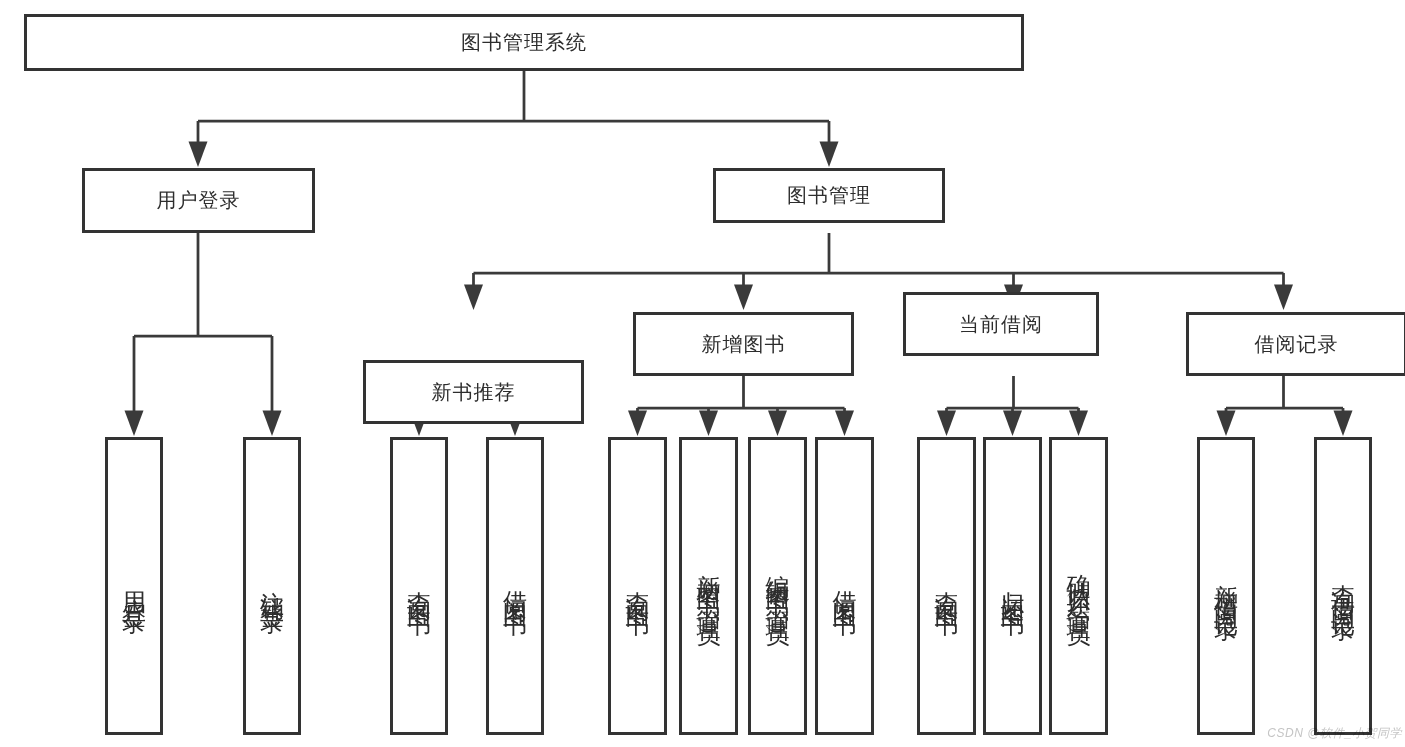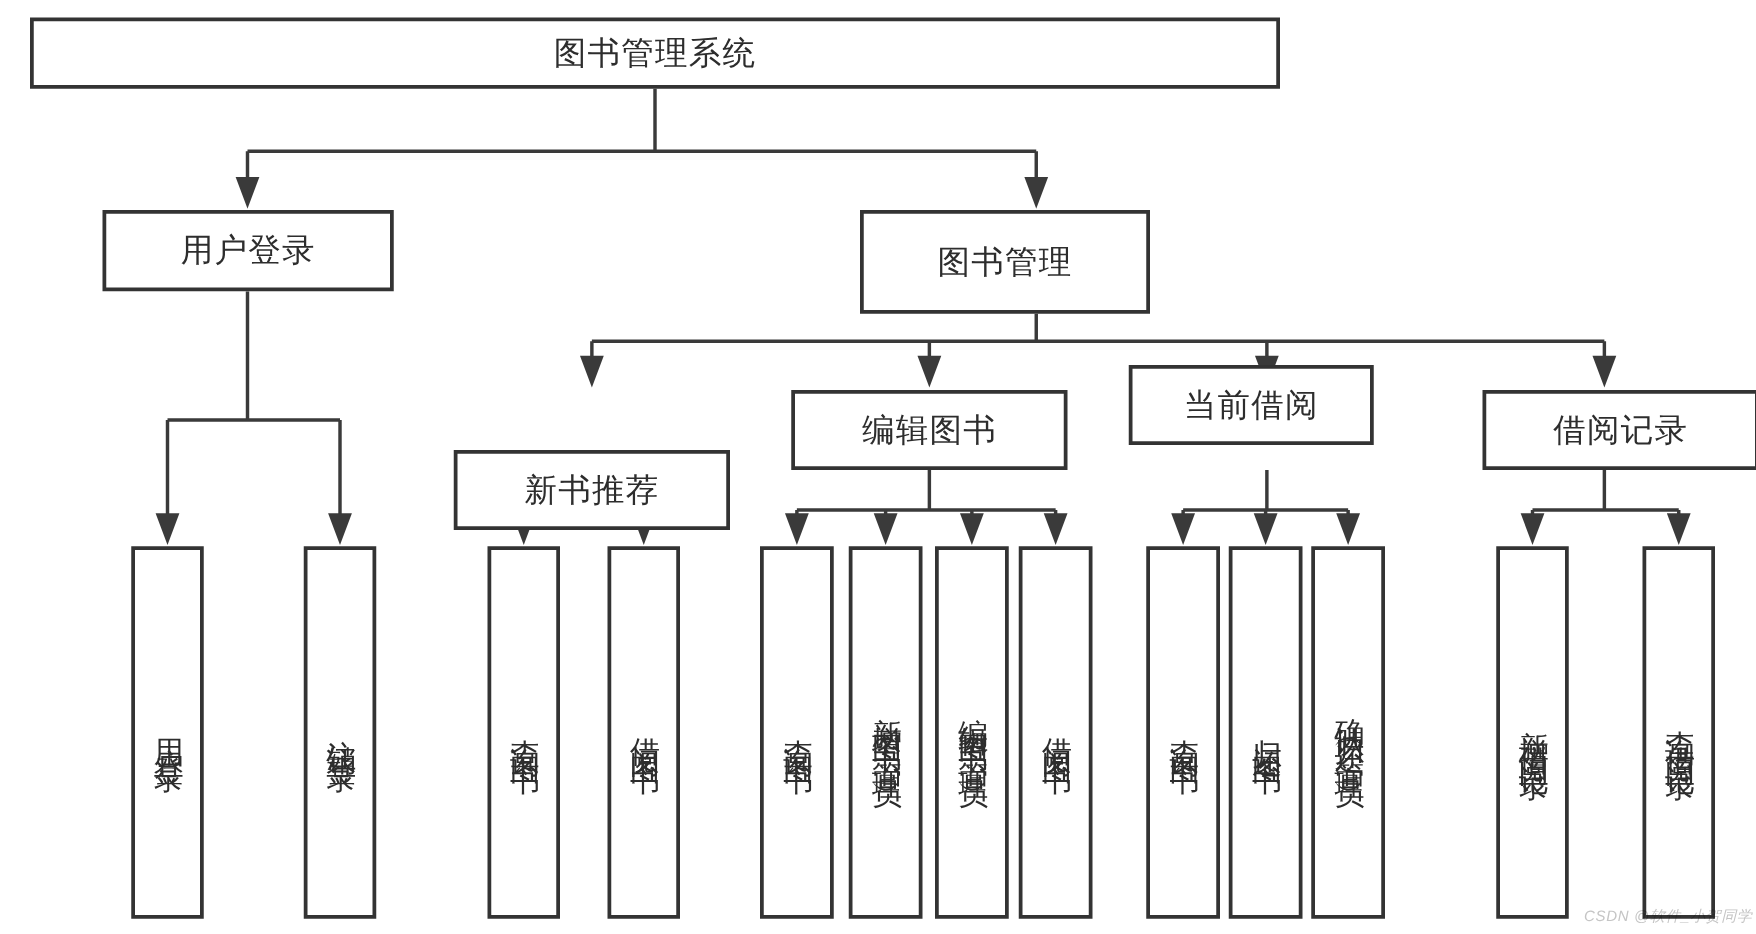--- a/index.html
+++ b/index.html
@@ -38,21 +38,21 @@
     position: absolute;
     background: #ffffff;
     border: 3px solid var(--border-color);
     display: flex;
     align-items: center;
     justify-content: center;
     color: var(--text-color);
     z-index: 2;
   }
   .hbox {
-    font-size: 26px;
+    font-size: 20px;
     letter-spacing: 1px;
     white-space: nowrap;
   }
   .leaf .vtext {
     writing-mode: vertical-rl;
     text-orientation: mixed;
     font-size: 24px;
     letter-spacing: 7px;
     line-height: 1;
     white-space: nowrap;
@@ -121,24 +121,24 @@
     <g>
       <path d="M1283.5 376 V408 M1226 408 H1343 M1226 408 V414 M1343 408 V414"></path>
       <polygon points="1216.5,410.5 1235.5,410.5 1226,436"></polygon>
       <polygon points="1333.5,410.5 1352.5,410.5 1343,436"></polygon>
     </g>
   </svg>
 
   <div class="box hbox" style="left:24px; top:14px; width:1000px; height:57px;">图书管理系统</div>
 
   <div class="box hbox" style="left:82px; top:168px; width:233px; height:65px;">用户登录</div>
-  <div class="box hbox" style="left:688px; top:168px; width:232px; height:83px;">图书管理</div>
+  <div class="box hbox" style="left:713px; top:168px; width:232px; height:55px;">图书管理</div>
 
   <div class="box hbox" style="left:363px; top:312px; width:221px; height:64px;margin-top:48px;">新书推荐</div>
-  <div class="box hbox" style="left:633px; top:312px; width:221px; height:64px;">编辑图书</div>
+  <div class="box hbox" style="left:633px; top:312px; width:221px; height:64px;">新增图书</div>
   <div class="box hbox" style="left:903px; top:292px; width:196px; height:64px;">当前借阅</div>
   <div class="box hbox" style="left:1173px; top:312px; width:221px; height:64px;margin-left:13px;">借阅记录</div>
 
   <div class="box leaf" style="left:105px; top:437px; width:58px; height:298px;">
     <span class="vtext">用户登录</span>
   </div>
   <div class="box leaf" style="left:243px; top:437px; width:58px; height:298px;">
     <span class="vtext">注销登录</span>
   </div>
 

